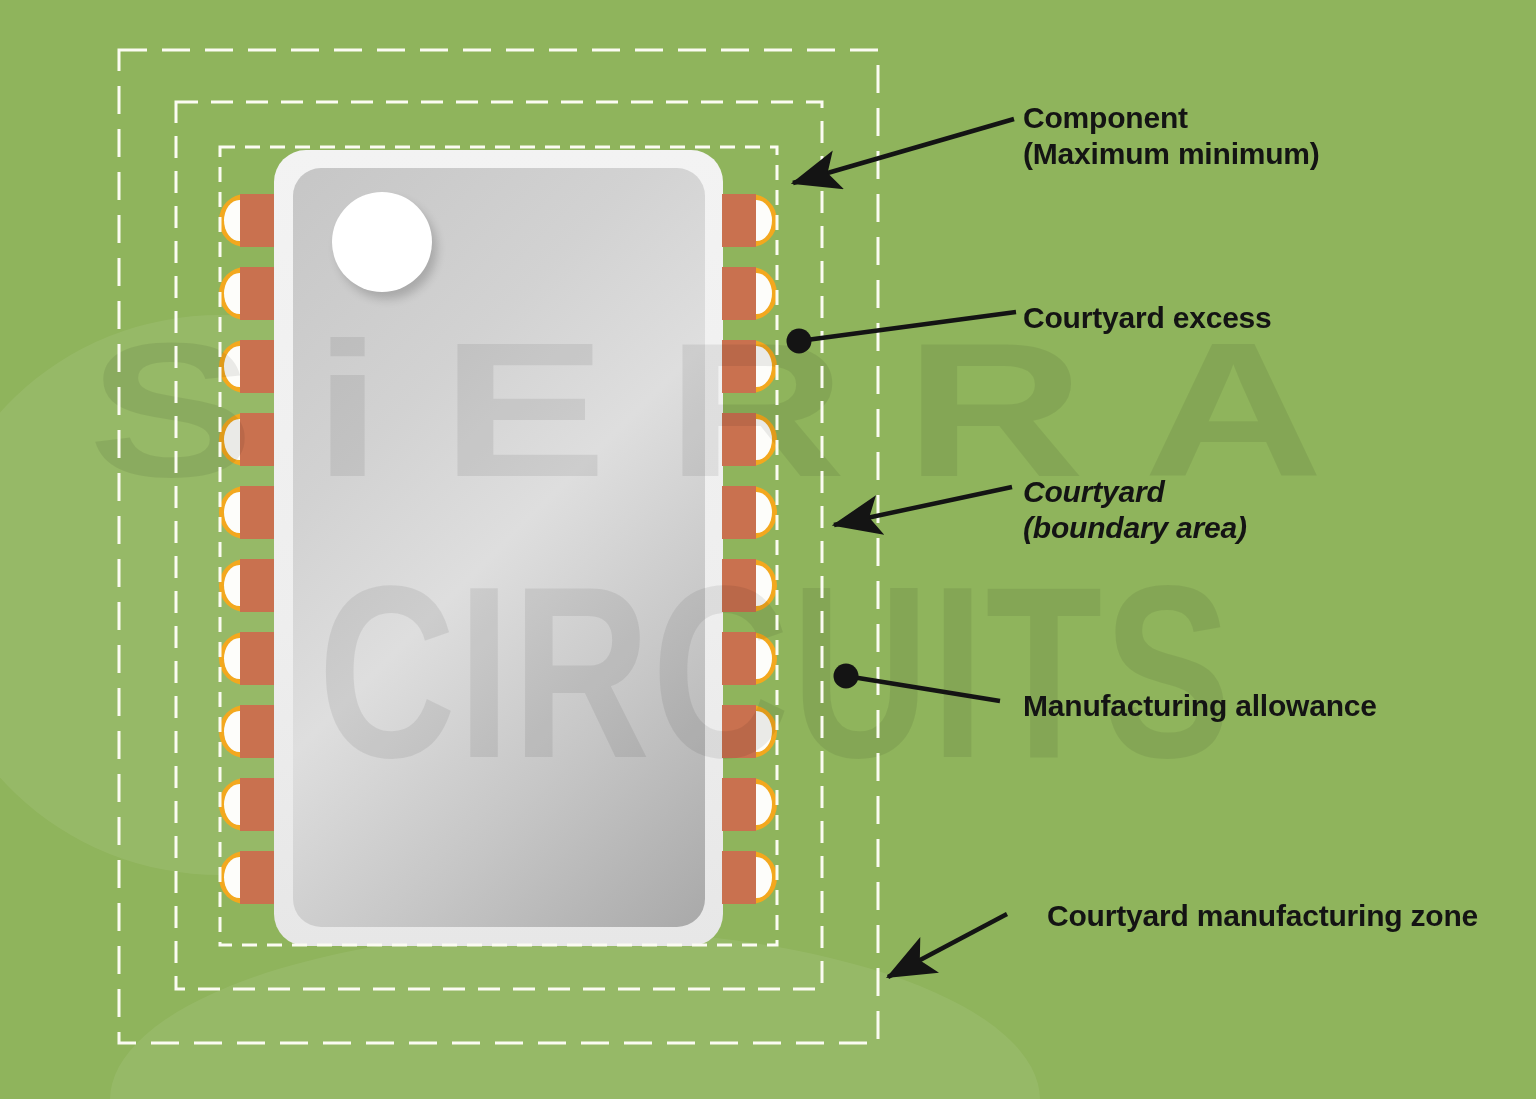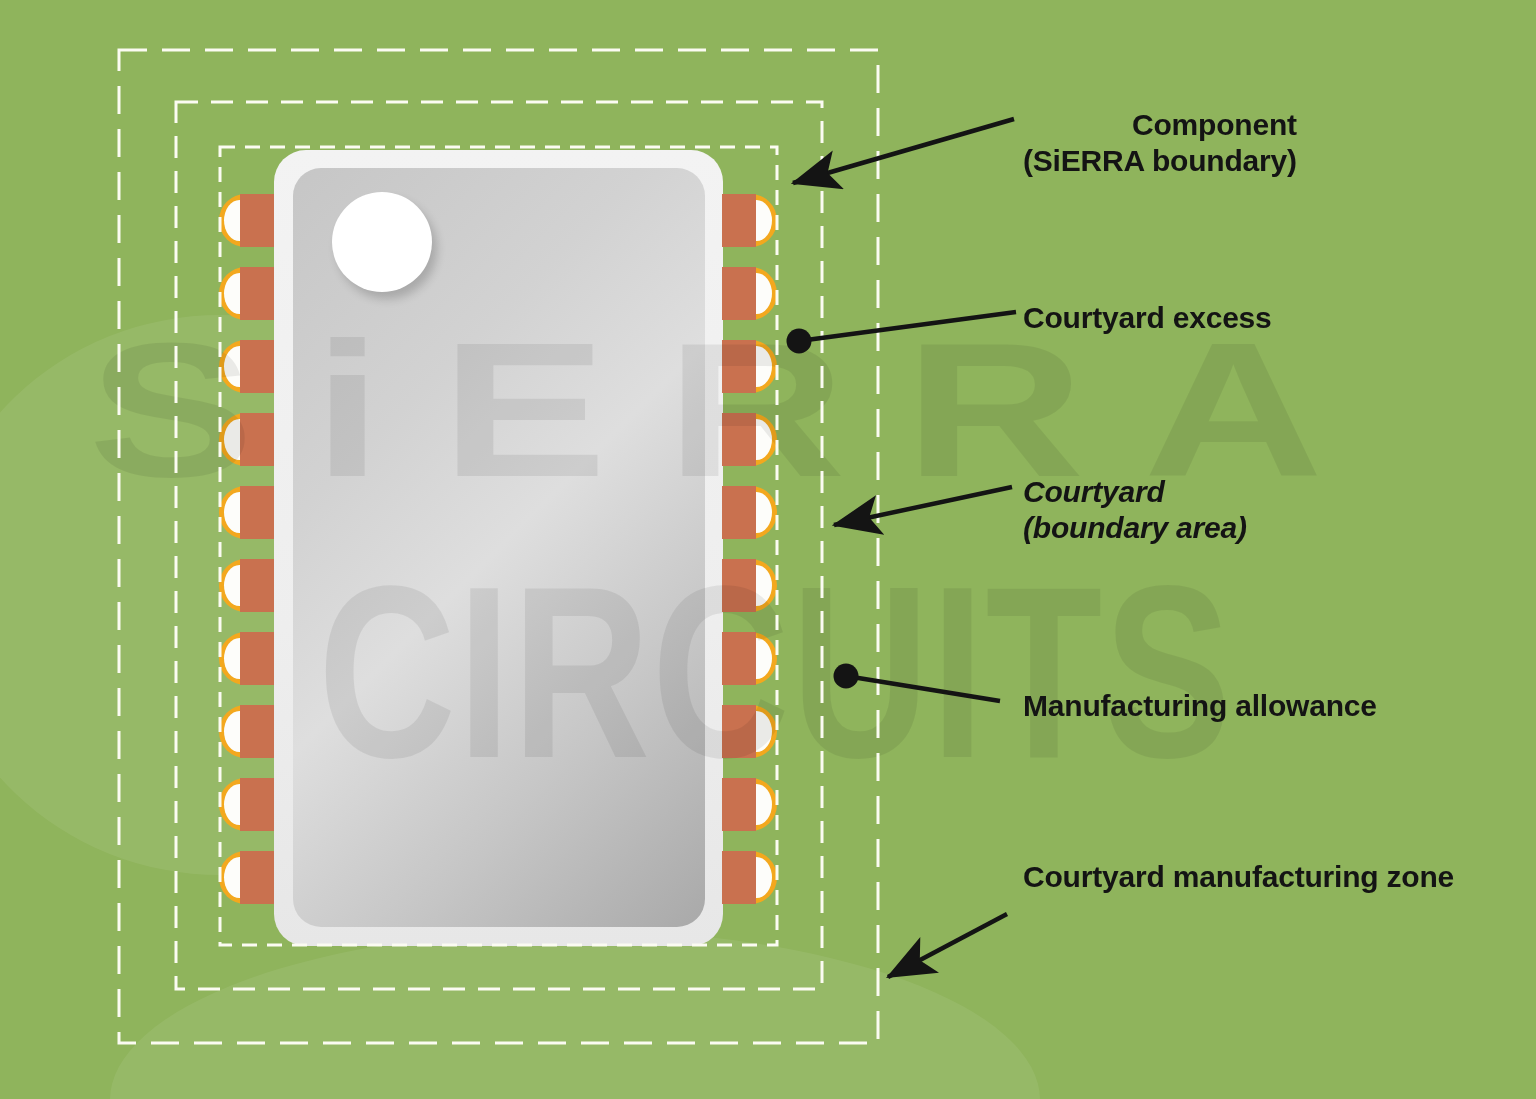--- a/index.html
+++ b/index.html
@@ -61,25 +61,25 @@
   .leader{stroke:var(--ink,#141414);stroke-width:4.5;fill:none;}
   .leader-dot{fill:var(--ink,#141414);}
   .arrowhead{fill:var(--ink,#141414);}
 
   
   .note{
     position:absolute;left:1023px;z-index:4;
     font-weight:700;font-size:30px;line-height:36px;letter-spacing:-0.2px;
     color:var(--ink,#141414);white-space:nowrap;
   }
-  .note.n1{top:107px;text-align:right;}
+  .note.n1{top:100px;}
   .note.n2{top:300px;}
   .note.n3{top:474px;font-style:italic;}
   .note.n4{top:688px;}
-  .note.n5{top:859px;}
+  .note.n5{top:898px;margin-left:24px;}
 </style>
 </head>
 <body>
 
 <div id="stage">
 
   <div class="swoosh s1"></div>
   <div class="swoosh s2"></div>
 
   <div class="chip-shell"></div>
@@ -210,21 +210,21 @@
     <line class="leader" x1="1012" y1="487" x2="834" y2="525" marker-end="url(#ah)"></line>
 
     <line class="leader" x1="1000" y1="701" x2="846" y2="676"></line>
     <circle class="leader-dot" cx="846" cy="676" r="12.5"></circle>
 
     <line class="leader" x1="1007" y1="914" x2="888" y2="977" marker-end="url(#ah)"></line>
   </svg>
 
   <div class="note n1">
     <div>Component</div>
-    <div>(SiERRA boundary)</div>
+    <div>(Maximum minimum)</div>
   </div>
   <div class="note n2">
     <div>Courtyard excess</div>
   </div>
   <div class="note n3">
     <div>Courtyard</div>
     <div>(boundary area)</div>
   </div>
   <div class="note n4">
     <div>Manufacturing allowance</div>

